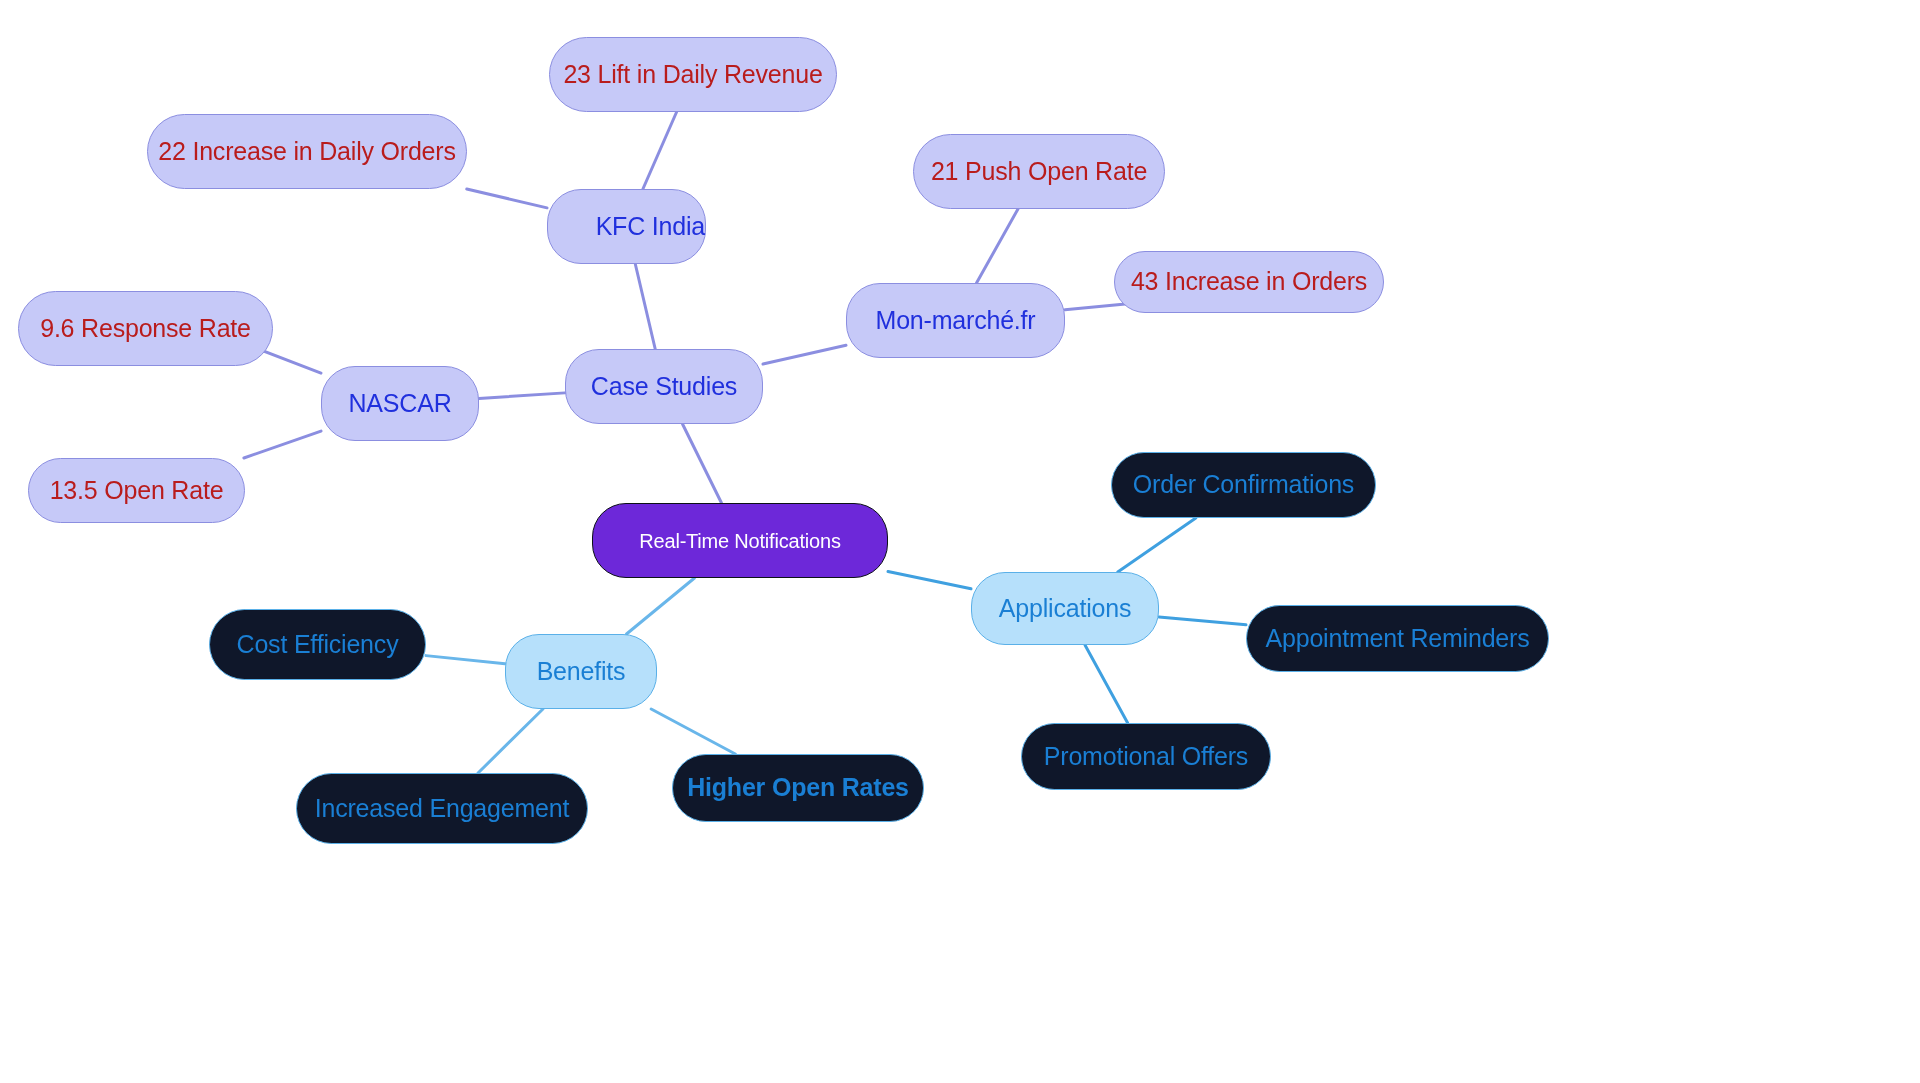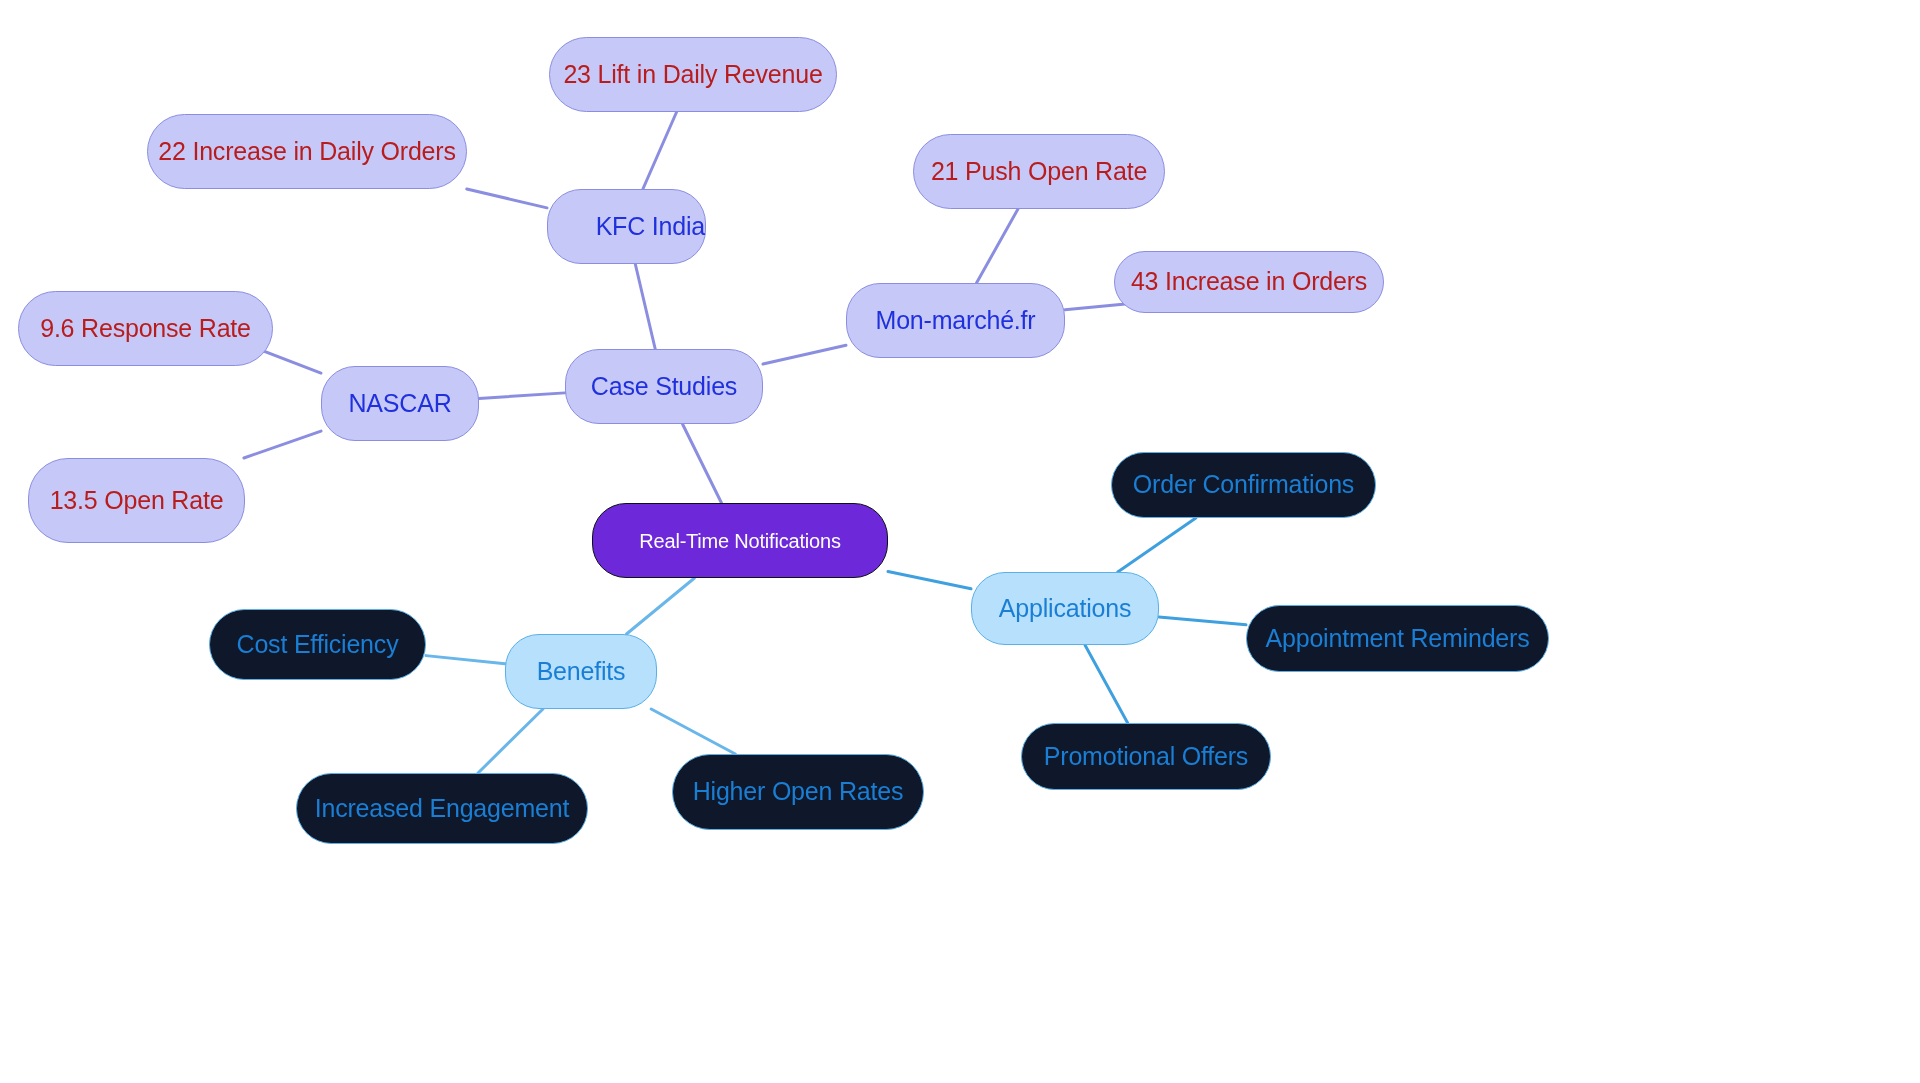--- a/index.html
+++ b/index.html
@@ -123,42 +123,42 @@
       </div>
       <div class="mm-node leaf-purple" style="left: 147px; top: 114px; width: 320px; height: 75px;">
         <span>22 Increase in Daily Orders</span>
       </div>
       <div class="mm-node branch-purple" style="left: 321px; top: 366px; width: 158px; height: 75px;">
         <span>NASCAR</span>
       </div>
       <div class="mm-node leaf-purple" style="left: 18px; top: 268px; width: 255px; height: 75px; margin-top: 23px;">
         <span>9.6 Response Rate</span>
       </div>
-      <div class="mm-node leaf-purple" style="left: 28px; top: 458px; width: 217px; height: 85px;">
+      <div class="mm-node leaf-purple" style="left: 28px; top: 458px; width: 217px; height: 65px;">
         <span>13.5 Open Rate</span>
       </div>
       <div class="mm-node branch-purple" style="left: 846px; top: 283px; width: 219px; height: 75px;">
         <span>Mon-marché.fr</span>
       </div>
       <div class="mm-node leaf-purple" style="left: 913px; top: 134px; width: 252px; height: 75px;">
         <span>21 Push Open Rate</span>
       </div>
       <div class="mm-node leaf-purple" style="left: 1114px; top: 251px; width: 270px; height: 62px; justify-content: center;">
         <span>43 Increase in Orders</span>
       </div>
       <div class="mm-node branch-blue" style="left: 505px; top: 634px; width: 152px; height: 75px;">
         <span>Benefits</span>
       </div>
       <div class="mm-node leaf-blue" style="left: 209px; top: 609px; width: 217px; height: 71px;">
         <span>Cost Efficiency</span>
       </div>
       <div class="mm-node leaf-blue" style="left: 296px; top: 773px; width: 292px; height: 71px;">
         <span>Increased Engagement</span>
       </div>
-      <div class="mm-node leaf-blue" style="left: 672px; top: 754px; width: 252px; height: 76px;">
+      <div class="mm-node leaf-blue" style="left: 672px; top: 754px; width: 252px; height: 68px; font-weight: bold;">
         <span>Higher Open Rates</span>
       </div>
       <div class="mm-node branch-blue" style="left: 971px; top: 572px; width: 188px; height: 73px;">
         <span>Applications</span>
       </div>
       <div class="mm-node leaf-blue" style="left: 1111px; top: 452px; width: 265px; height: 66px;">
         <span>Order Confirmations</span>
       </div>
       <div class="mm-node leaf-blue" style="left: 1246px; top: 605px; width: 303px; height: 67px;">
         <span>Appointment Reminders</span>

